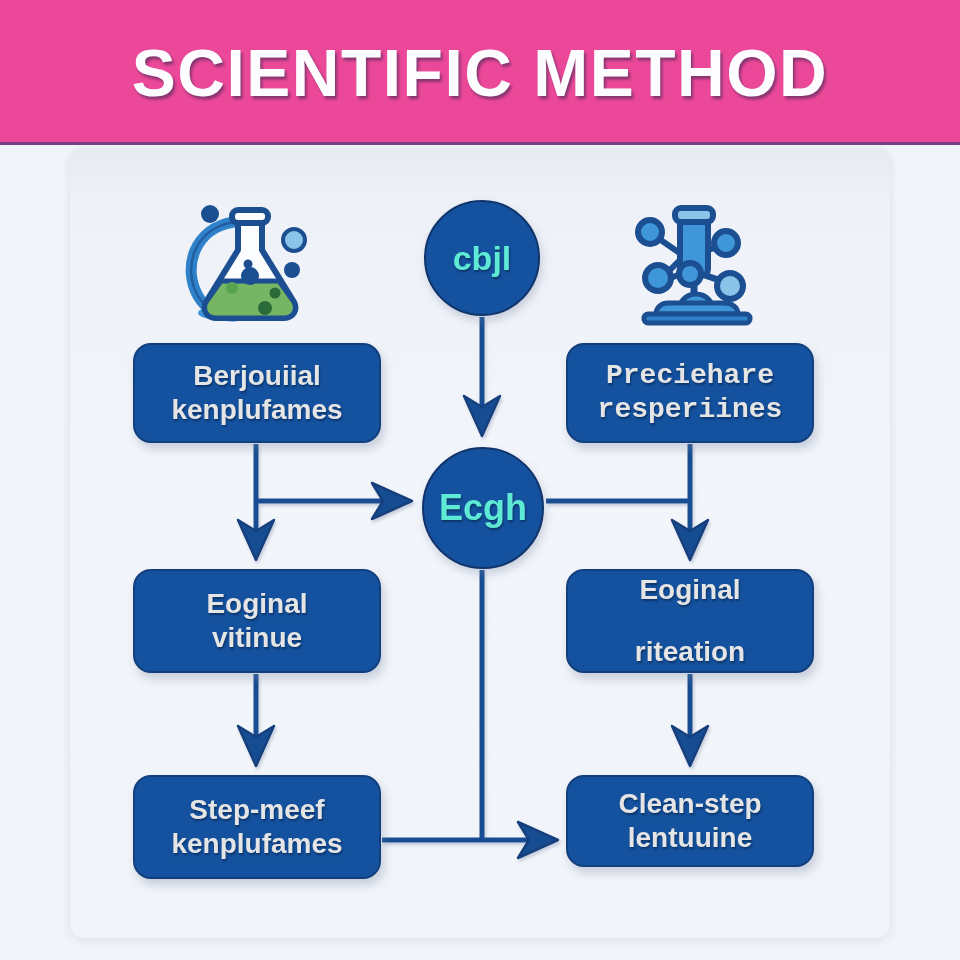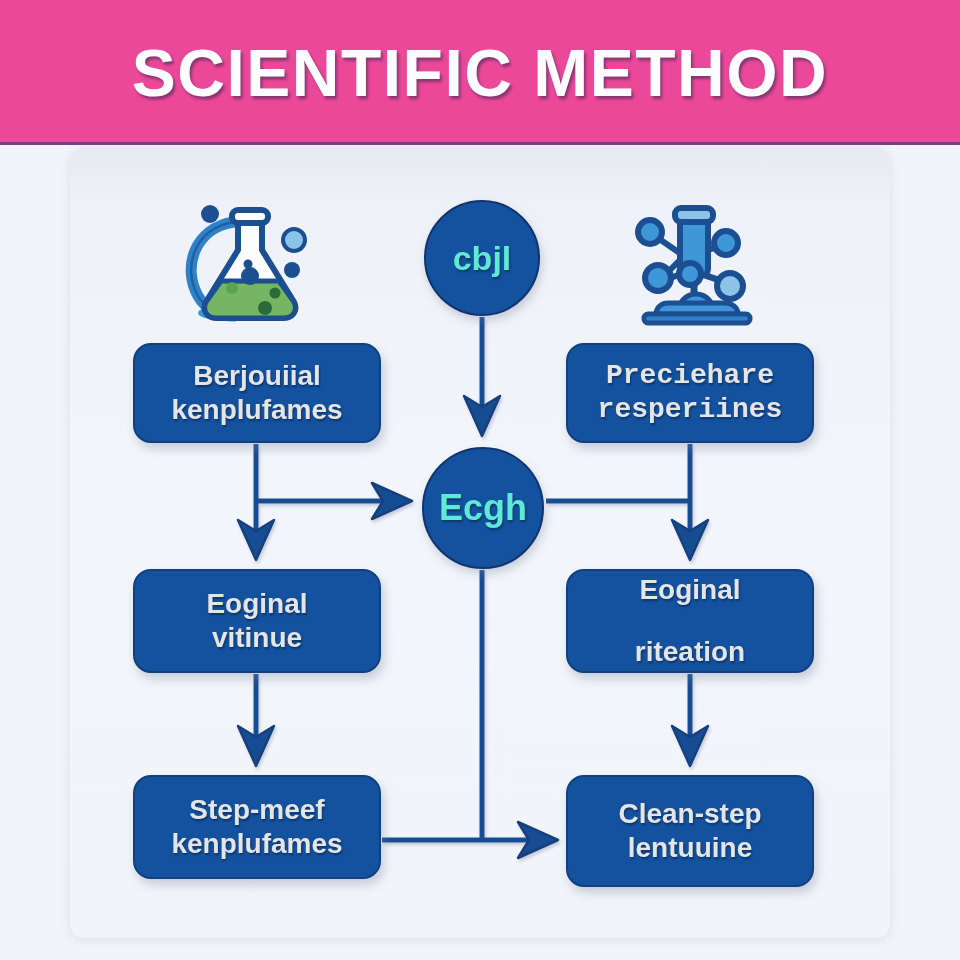--- a/index.html
+++ b/index.html
@@ -91,21 +91,21 @@
     padding: 4px 10px;
   }
   .node-box .line2 { margin-top: 2px; }
 
   
   #box-top-left      { left: 133px; top: 343px; width: 248px; height: 100px; }
   #box-top-right     { left: 566px; top: 343px; width: 248px; height: 100px; font-family: Liberation Mono, monospace; }
   #box-mid-left      { left: 133px; top: 569px; width: 248px; height: 104px; }
   #box-mid-right     { left: 566px; top: 569px; width: 248px; height: 104px; gap: 28px; }
   #box-bottom-left   { left: 133px; top: 775px; width: 248px; height: 104px; }
-  #box-bottom-right  { left: 566px; top: 775px; width: 248px; height: 112px; }
+  #box-bottom-right  { left: 566px; top: 775px; width: 248px; height: 92px; }
 
   
   .circle-node {
     position: absolute;
     border-radius: 50%;
     background: #14529f;
     border: 2px solid #10346b;
     box-shadow: 2px 5px 9px rgba(120,136,162,.35);
     display: flex;
     align-items: center;

